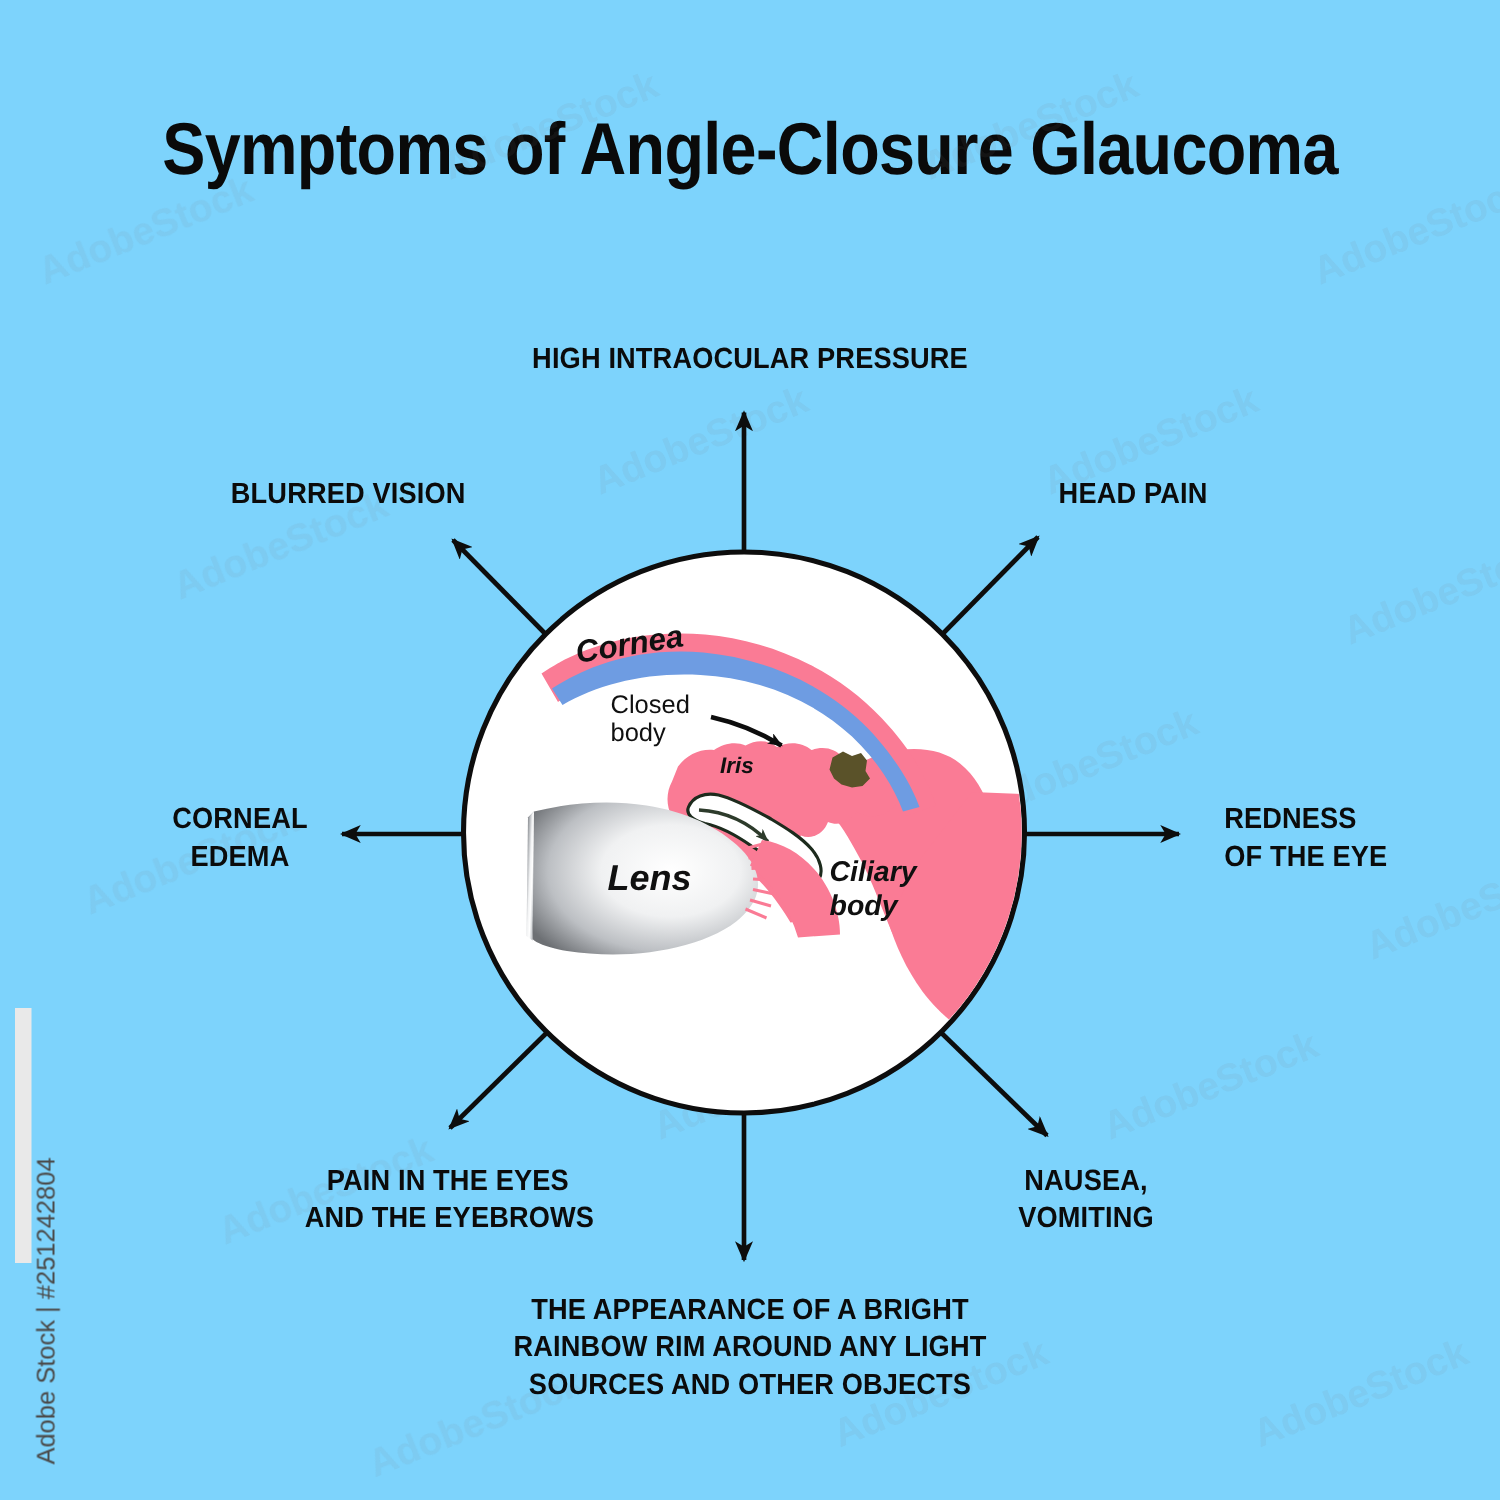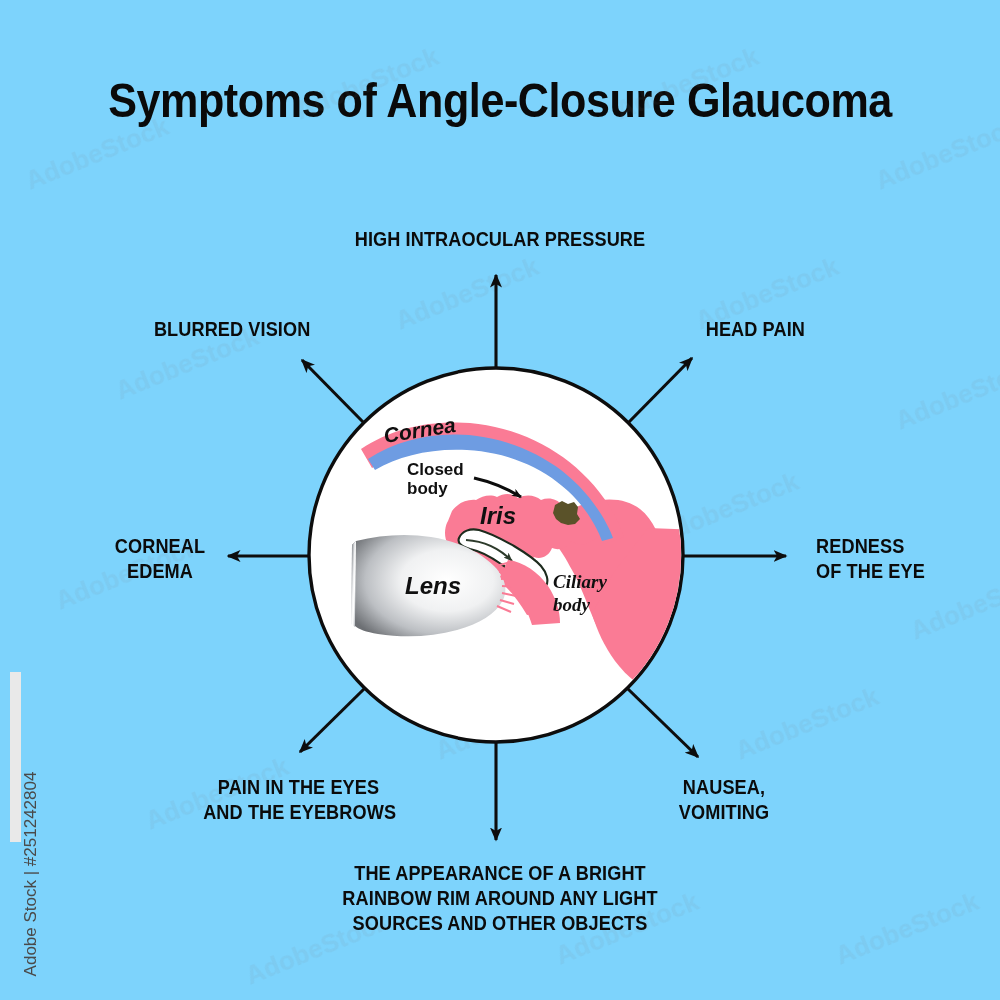--- a/index.html
+++ b/index.html
@@ -70,30 +70,30 @@
   
   .anat-label {
     position: absolute;
     font-family: "Liberation Sans", sans-serif;
     font-weight: bold;
     font-style: italic;
     color: #101010;
     white-space: nowrap;
   }
   #lbl-cornea { left: 384px; top: 424px; font-size: 21px; transform: rotate(-9deg); transform-origin: 0 50%; }
-  #lbl-iris   { left: 480px; top: 502px; font-size: 24px; }
+  #lbl-iris   { left: 480px; top: 502px; font-size: 15px; }
   #lbl-lens   { left: 405px; top: 572px; font-size: 24px; }
-  #lbl-ciliary{ left: 553px; top: 570px; font-size: 19px; line-height: 23px; text-align: left; font-family: Liberation Serif, serif; }
+  #lbl-ciliary{ left: 553px; top: 570px; font-size: 19px; line-height: 23px; text-align: left; }
 
   #lbl-closed {
     position: absolute;
     left: 407px;
     top: 460px;
     font-family: "Liberation Sans", sans-serif;
-    font-weight: bold;
+    font-weight: normal;
     font-style: normal;
     font-size: 17px;
     line-height: 19px;
     color: #101010;
     text-align: left;
     white-space: nowrap;
   }
   #wm-id {
     position: absolute;
     left: -94px;

